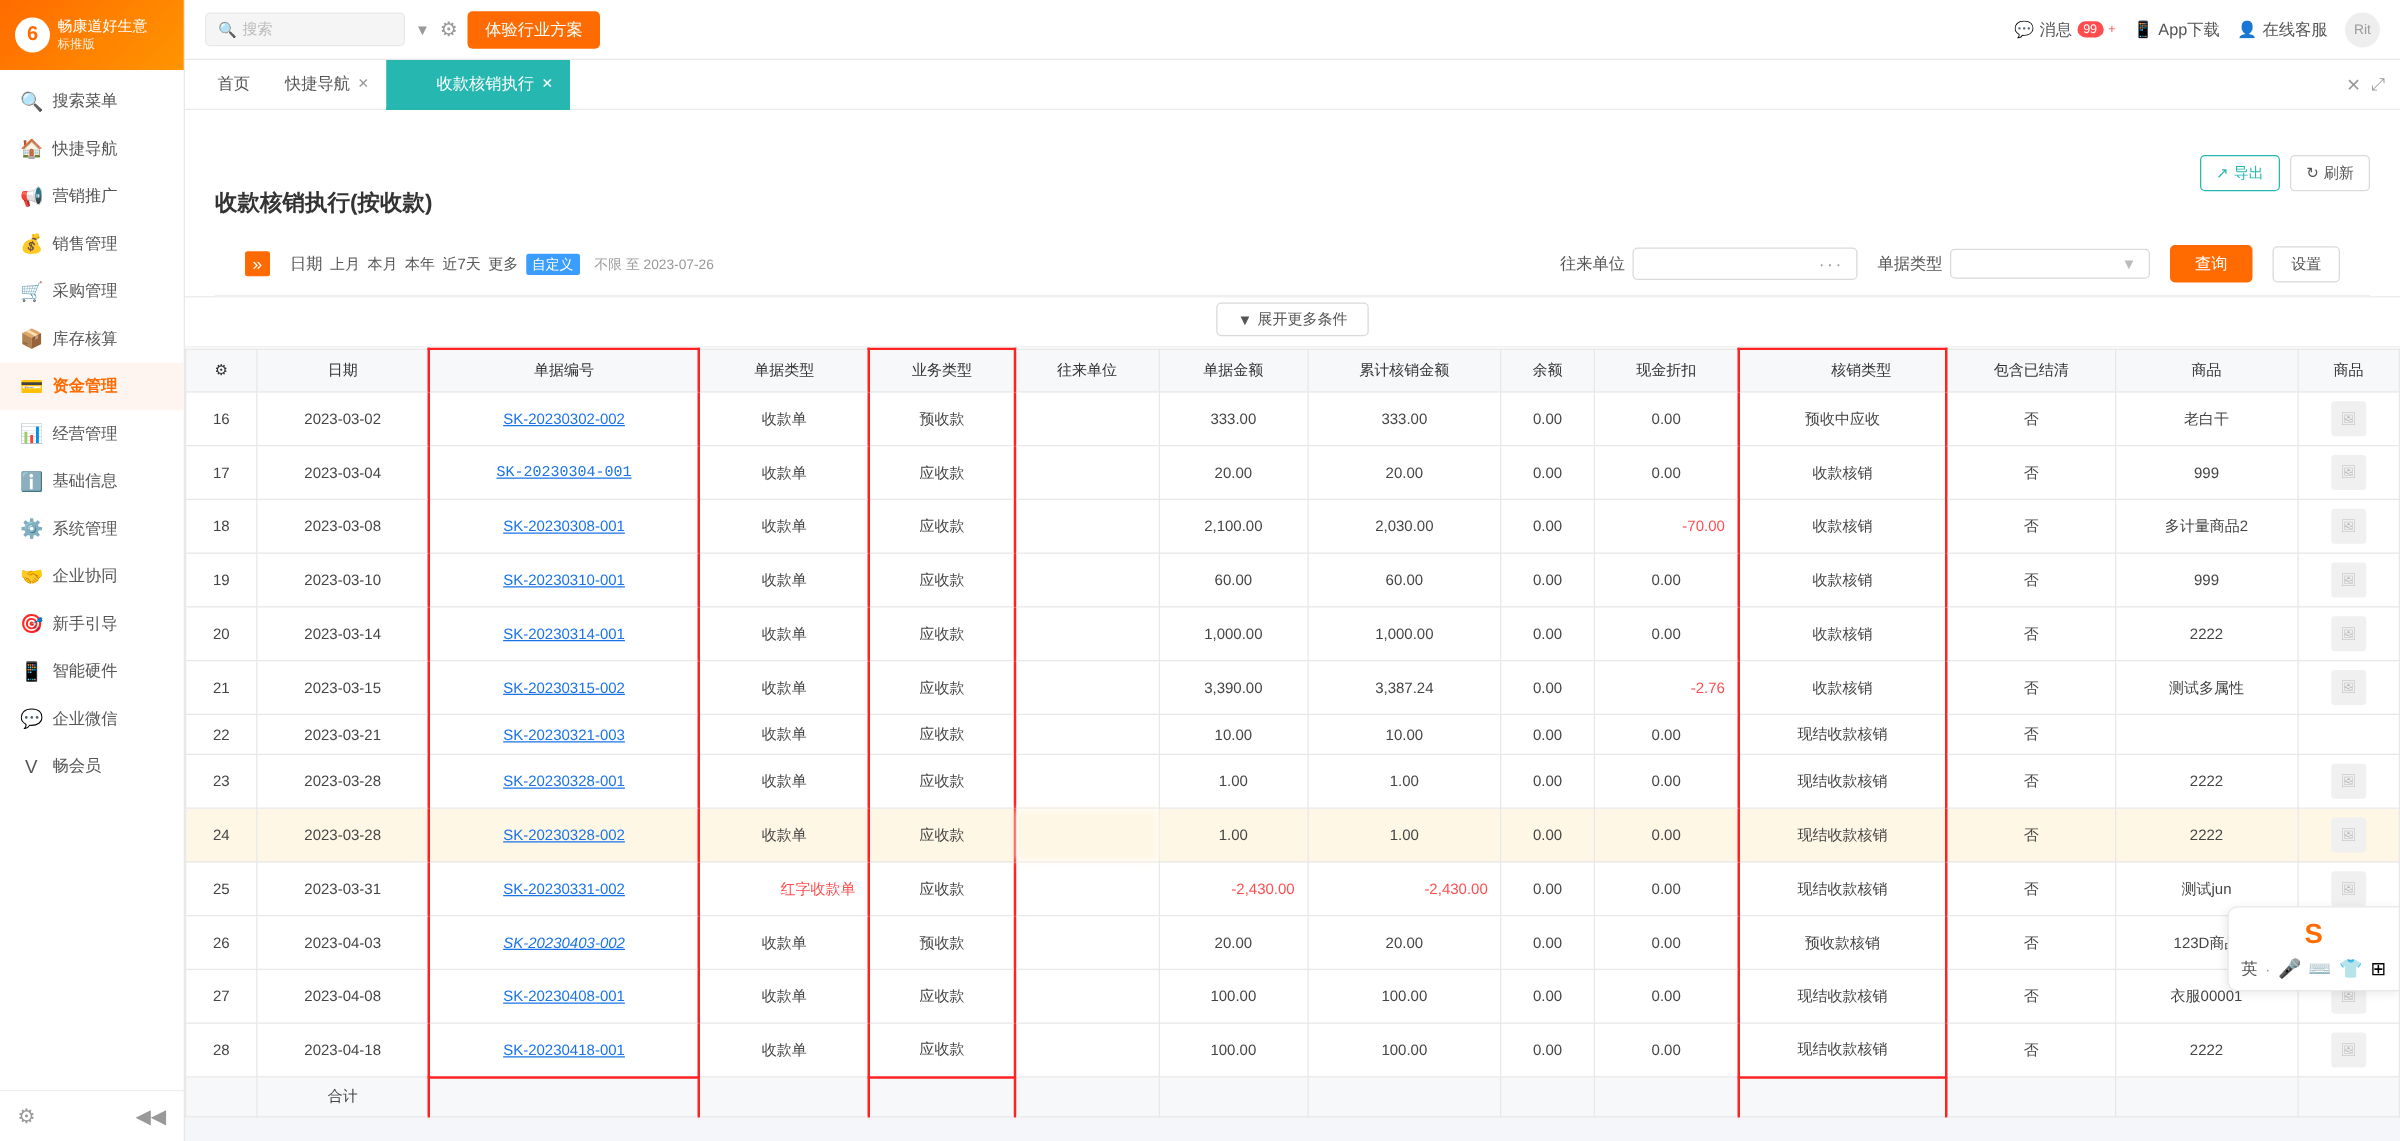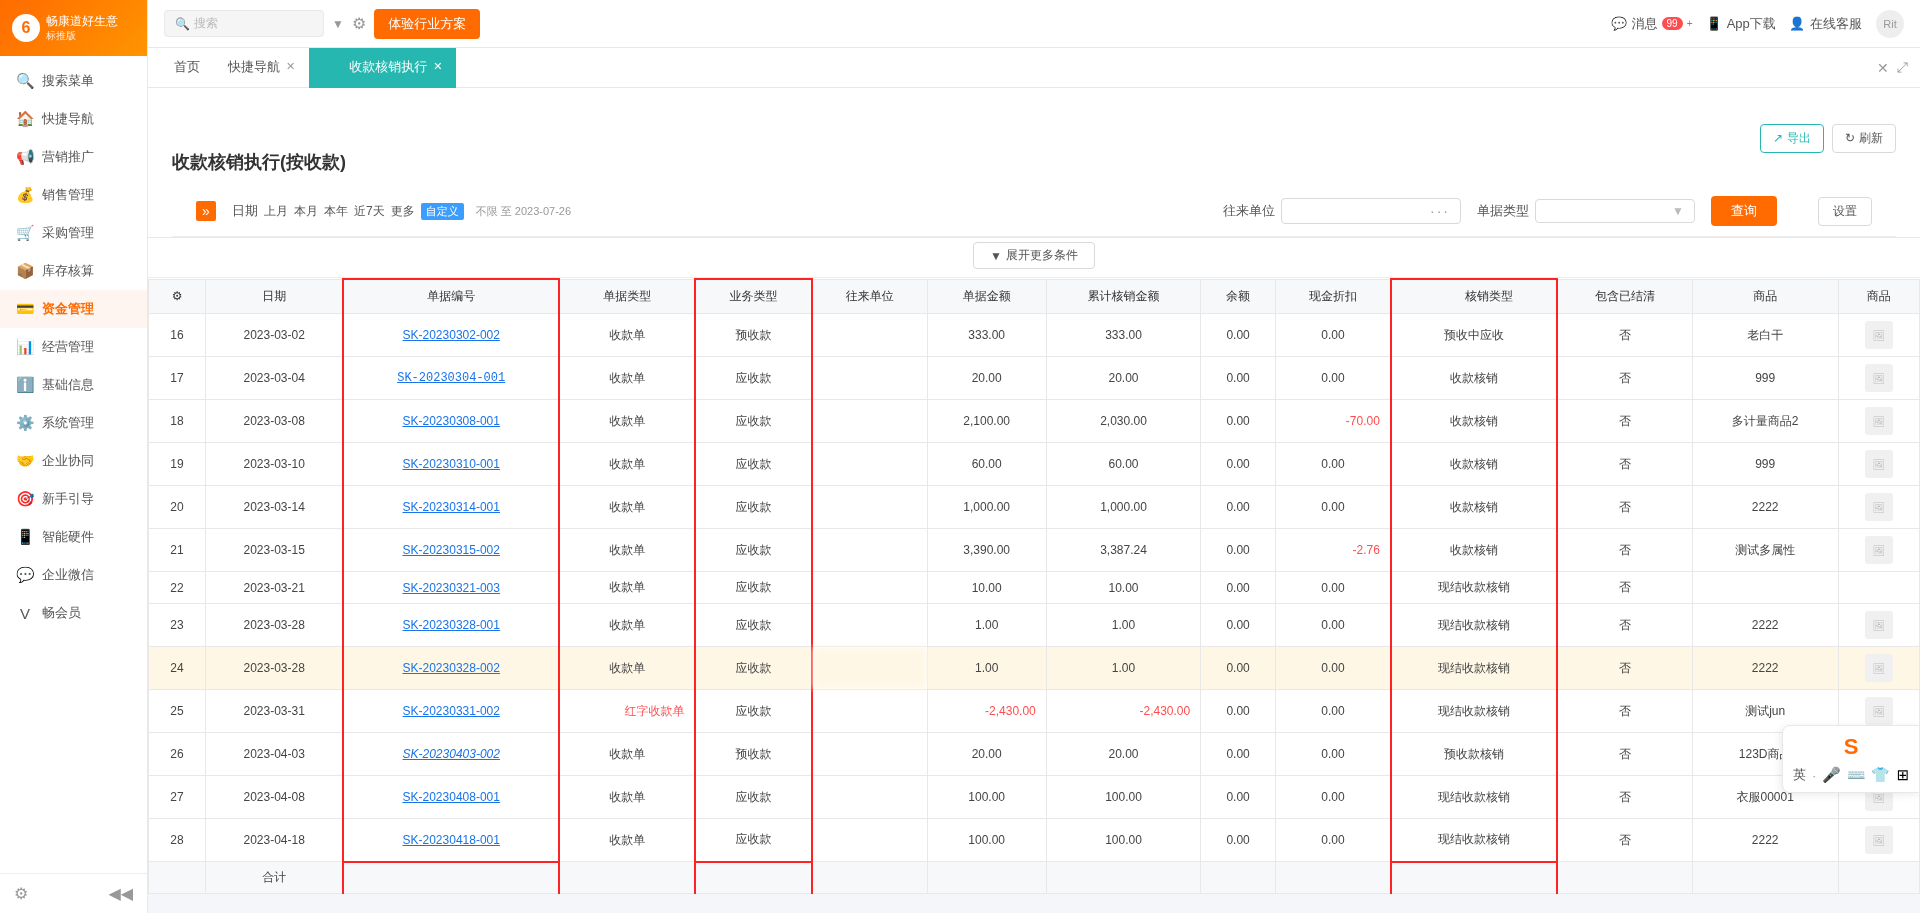--- a/index.html
+++ b/index.html
@@ -150,21 +150,21 @@
       border: 1px solid #d9d9d9; border-radius: 4px; padding: 4px 10px;
       min-width: 160px; color: #555; font-size: 12px; display: flex; align-items: center; justify-content: space-between;
       cursor: pointer;
     }
     .btn-query {
       background: #ff6b00; color: #fff; border: none; border-radius: 4px;
       padding: 6px 20px; font-size: 13px; cursor: pointer; margin-left: auto;
     }
     .btn-setting {
       border: 1px solid #d9d9d9; color: #555; background: #fff; border-radius: 4px;
-      padding: 5px 14px; font-size: 12px; cursor: pointer; margin-left: 25px;
+      padding: 5px 14px; font-size: 12px; cursor: pointer;
     }
 
     
     .expand-row {
       background: #fff;
       padding: 4px 24px 8px 24px;
       display: flex; align-items: center; justify-content: center;
       border-bottom: 1px solid #eee;
     }
     .btn-expand-more {

